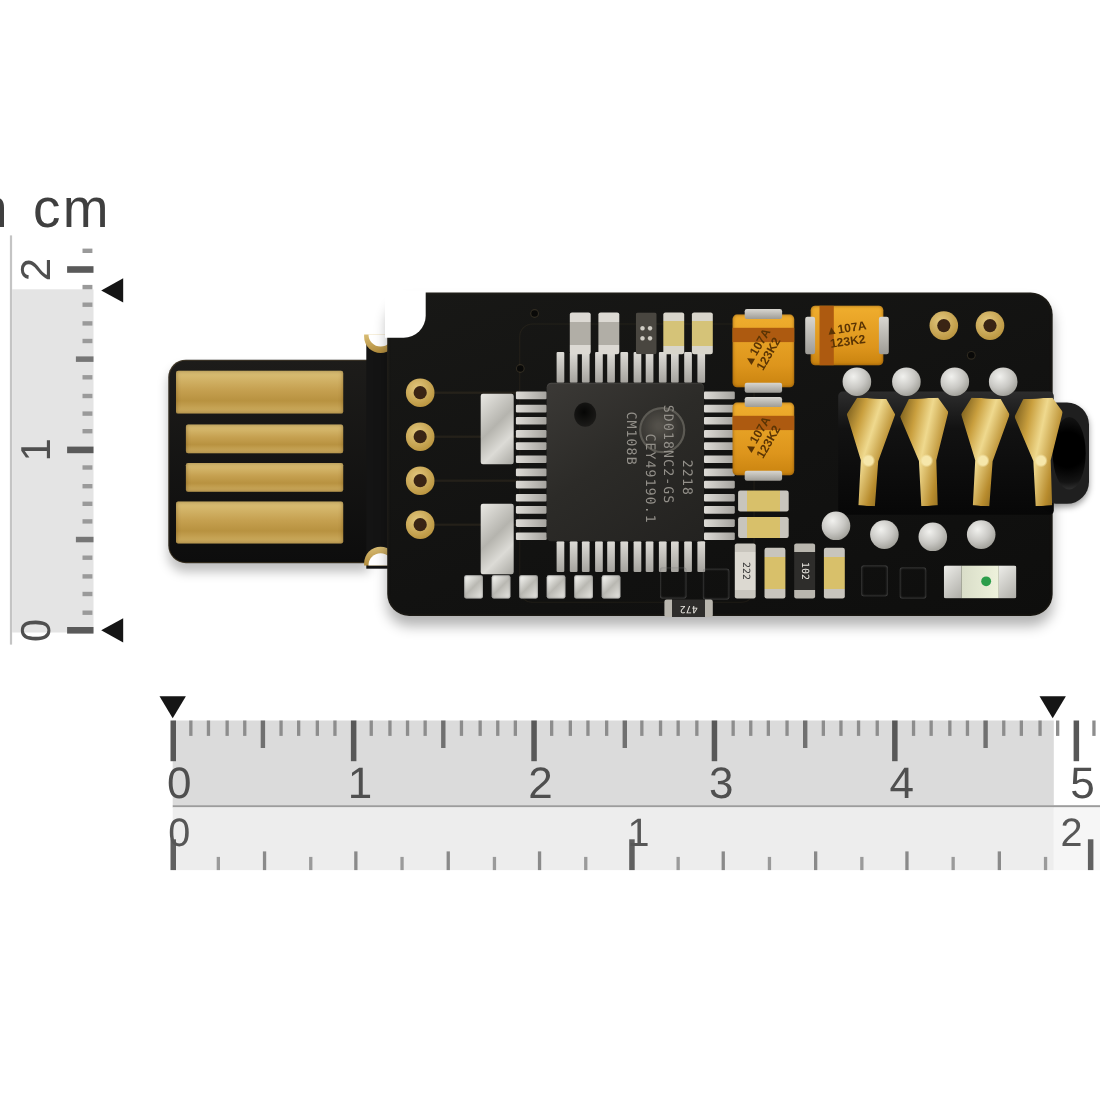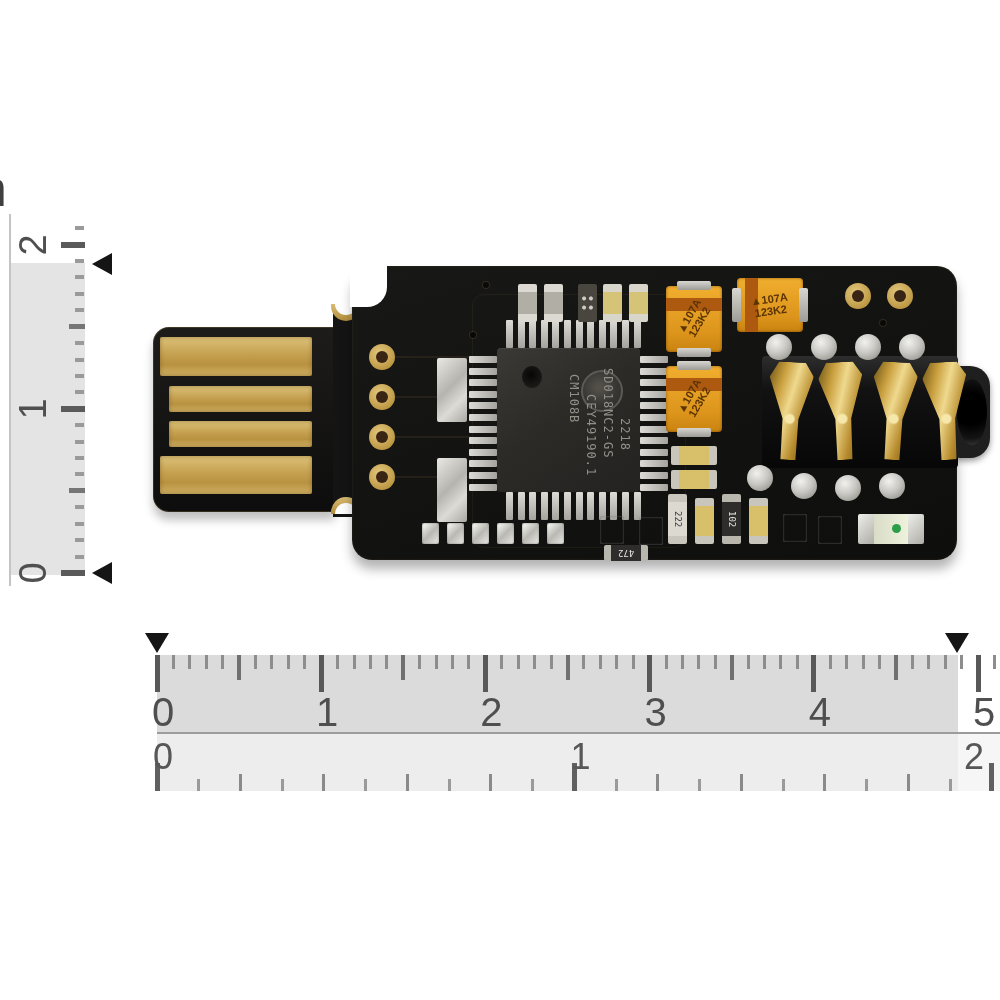--- a/index.html
+++ b/index.html
@@ -127,20 +127,21 @@
   .led-bodyc{flex:1;position:relative;background:linear-gradient(90deg,#d9ddc8,#eef2dc);}
   .led-dot{position:absolute;left:18px;top:10px;width:9px;height:9px;border-radius:50%;background:var(--led-green);}
 </style>
 </head>
 <body>
 
 <div id="stage">
 
   <div class="layer">
     <div class="unit-label" style="left:-34px;top:160px;">in</div>
+    <div class="unit-label" style="left:30px;top:160px;">cm</div>
     <div class="vr-divider"></div>
     <div class="vr-band"></div>
     <div id="vticks">
         <div class="vt vt-major" style="position: absolute; top: 570px;"></div>
         <div class="vt vt-minor" style="position: absolute; top: 554.58px;"></div>
         <div class="vt vt-minor" style="position: absolute; top: 538.16px;"></div>
         <div class="vt vt-minor" style="position: absolute; top: 521.74px;"></div>
         <div class="vt vt-minor" style="position: absolute; top: 505.32px;"></div>
         <div class="vt vt-half" style="position: absolute; top: 488.4px;"></div>
         <div class="vt vt-minor" style="position: absolute; top: 472.48px;"></div>

